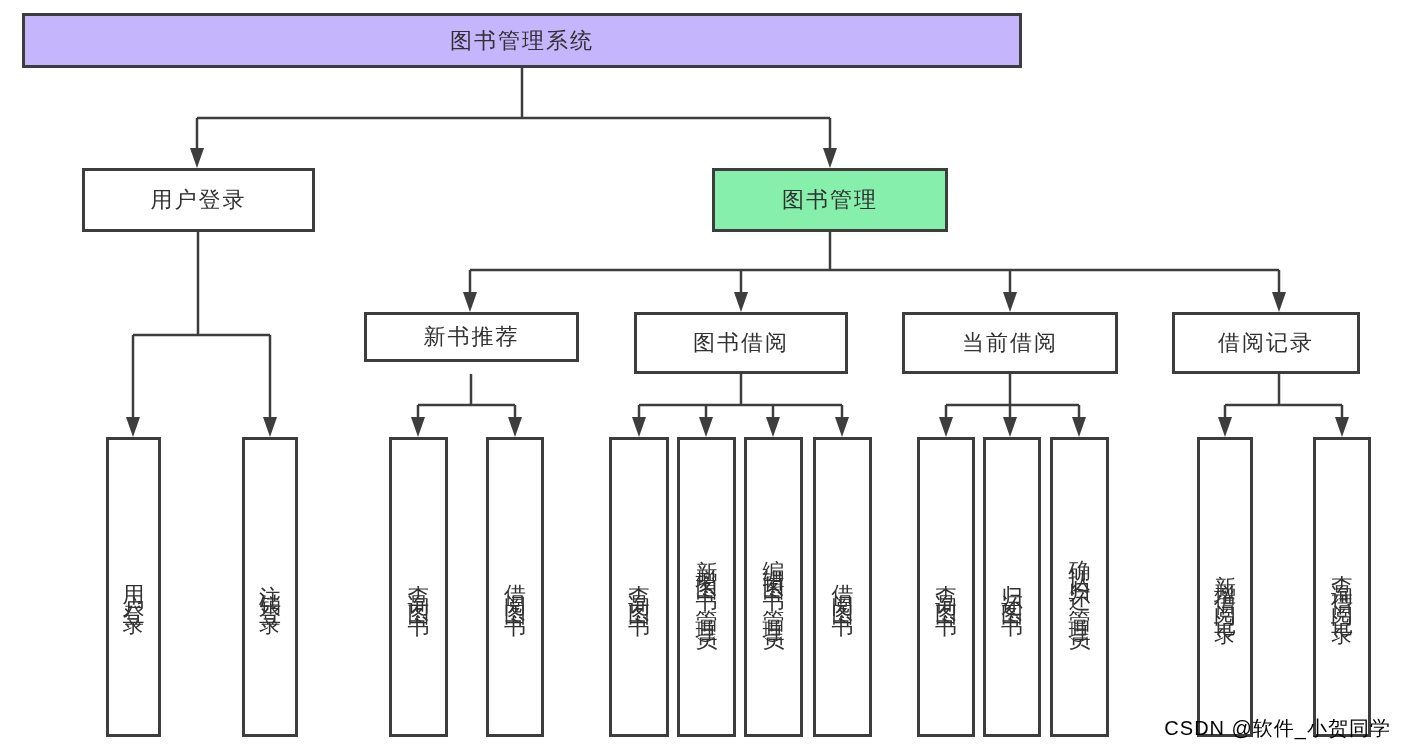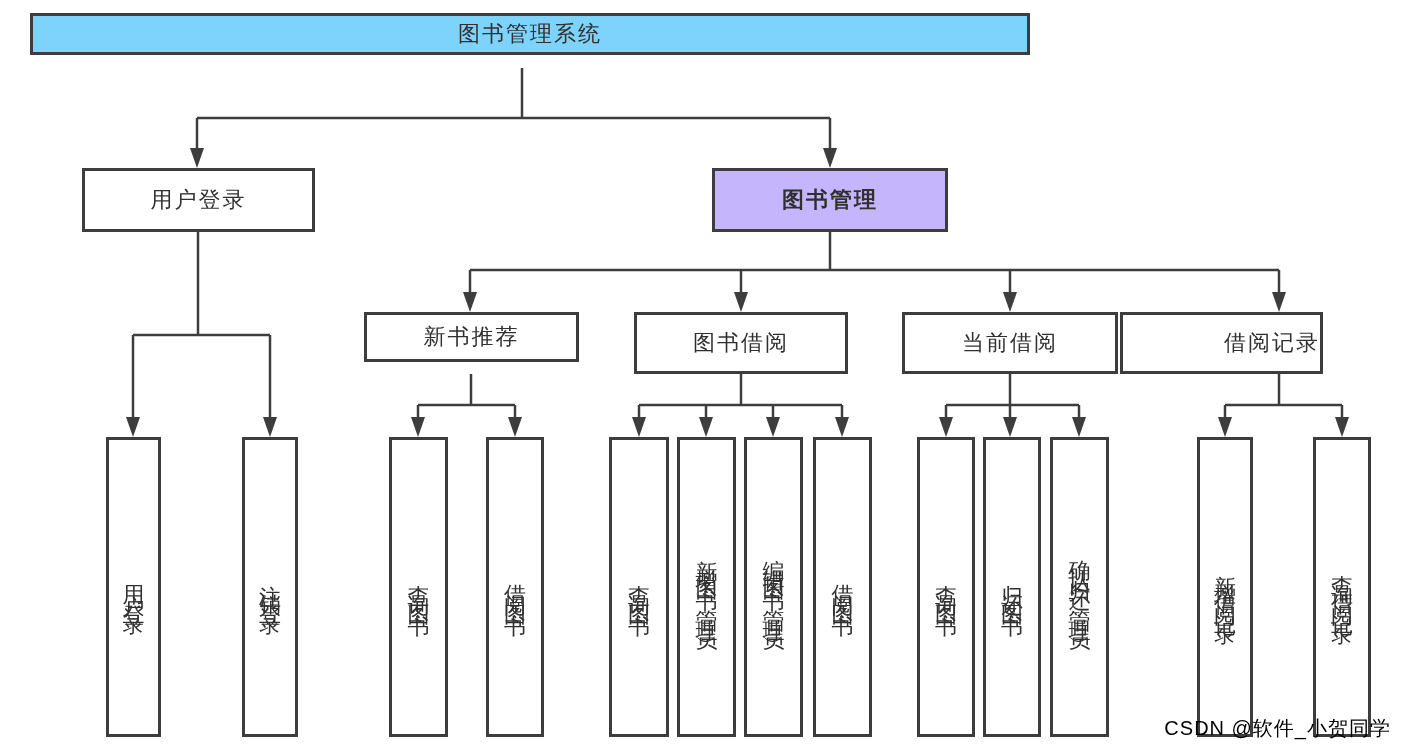--- a/index.html
+++ b/index.html
@@ -106,39 +106,39 @@
       <line x1="1010" y1="405" x2="1010" y2="421" stroke="#3d3d3d" stroke-width="2.5"></line>
       <polygon points="1003,417 1017,417 1010,437" fill="#3d3d3d"></polygon>
       <line x1="1079" y1="405" x2="1079" y2="421" stroke="#3d3d3d" stroke-width="2.5"></line>
       <polygon points="1072,417 1086,417 1079,437" fill="#3d3d3d"></polygon>
       <line x1="1225" y1="405" x2="1225" y2="421" stroke="#3d3d3d" stroke-width="2.5"></line>
       <polygon points="1218,417 1232,417 1225,437" fill="#3d3d3d"></polygon>
       <line x1="1342" y1="405" x2="1342" y2="421" stroke="#3d3d3d" stroke-width="2.5"></line>
       <polygon points="1335,417 1349,417 1342,437" fill="#3d3d3d"></polygon>
     </svg>
   <div id="nodes-layer">
-      <div class="node node-h" style="left: 22px; top: 13px; width: 1000px; height: 42px; border-color: rgb(61, 61, 61); background: #7dd3fc; margin-left: 8px;">
+      <div class="node node-h" style="left: 22px; top: 13px; width: 1000px; height: 55px; border-color: rgb(61, 61, 61); background: #c4b5fd;">
         <span class="node-label" style="color: rgb(48, 48, 48);">图书管理系统</span>
       </div>
       <div class="node node-h" style="left: 82px; top: 168px; width: 233px; height: 64px; border-color: rgb(61, 61, 61); background: rgb(255, 255, 255);">
         <span class="node-label" style="color: rgb(48, 48, 48);">用户登录</span>
       </div>
-      <div class="node node-h" style="left: 712px; top: 168px; width: 236px; height: 64px; border-color: rgb(61, 61, 61); background: #c4b5fd; font-weight: bold;">
+      <div class="node node-h" style="left: 712px; top: 168px; width: 236px; height: 64px; border-color: rgb(61, 61, 61); background: #86efac;">
         <span class="node-label" style="color: rgb(48, 48, 48);">图书管理</span>
       </div>
       <div class="node node-h" style="left: 364px; top: 312px; width: 215px; height: 50px; border-color: rgb(61, 61, 61); background: rgb(255, 255, 255);">
         <span class="node-label" style="color: rgb(48, 48, 48);">新书推荐</span>
       </div>
       <div class="node node-h" style="left: 902px; top: 312px; width: 216px; height: 62px; border-color: rgb(61, 61, 61); background: rgb(255, 255, 255);">
         <span class="node-label" style="color: rgb(48, 48, 48);">当前借阅</span>
       </div>
       <div class="node node-h" style="left: 634px; top: 312px; width: 214px; height: 62px; border-color: rgb(61, 61, 61); background: rgb(255, 255, 255);">
         <span class="node-label" style="color: rgb(48, 48, 48);">图书借阅</span>
       </div>
-      <div class="node node-h" style="left: 1120px; top: 312px; width: 203px; height: 62px; border-color: rgb(61, 61, 61); background: rgb(255, 255, 255); justify-content: flex-end;">
+      <div class="node node-h" style="left: 1172px; top: 312px; width: 188px; height: 62px; border-color: rgb(61, 61, 61); background: rgb(255, 255, 255);">
         <span class="node-label" style="color: rgb(48, 48, 48);">借阅记录</span>
       </div>
       <div class="node node-v" style="left: 106px; top: 437px; width: 55px; height: 300px; border-color: rgb(61, 61, 61); background: rgb(255, 255, 255);">
         <span class="node-label" style="color: rgb(48, 48, 48);">用户登录</span>
       </div>
       <div class="node node-v" style="left: 242px; top: 437px; width: 56px; height: 300px; border-color: rgb(61, 61, 61); background: rgb(255, 255, 255);">
         <span class="node-label" style="color: rgb(48, 48, 48);">注销登录</span>
       </div>
       <div class="node node-v" style="left: 389px; top: 437px; width: 59px; height: 300px; border-color: rgb(61, 61, 61); background: rgb(255, 255, 255);">
         <span class="node-label" style="color: rgb(48, 48, 48);">查询图书</span>

